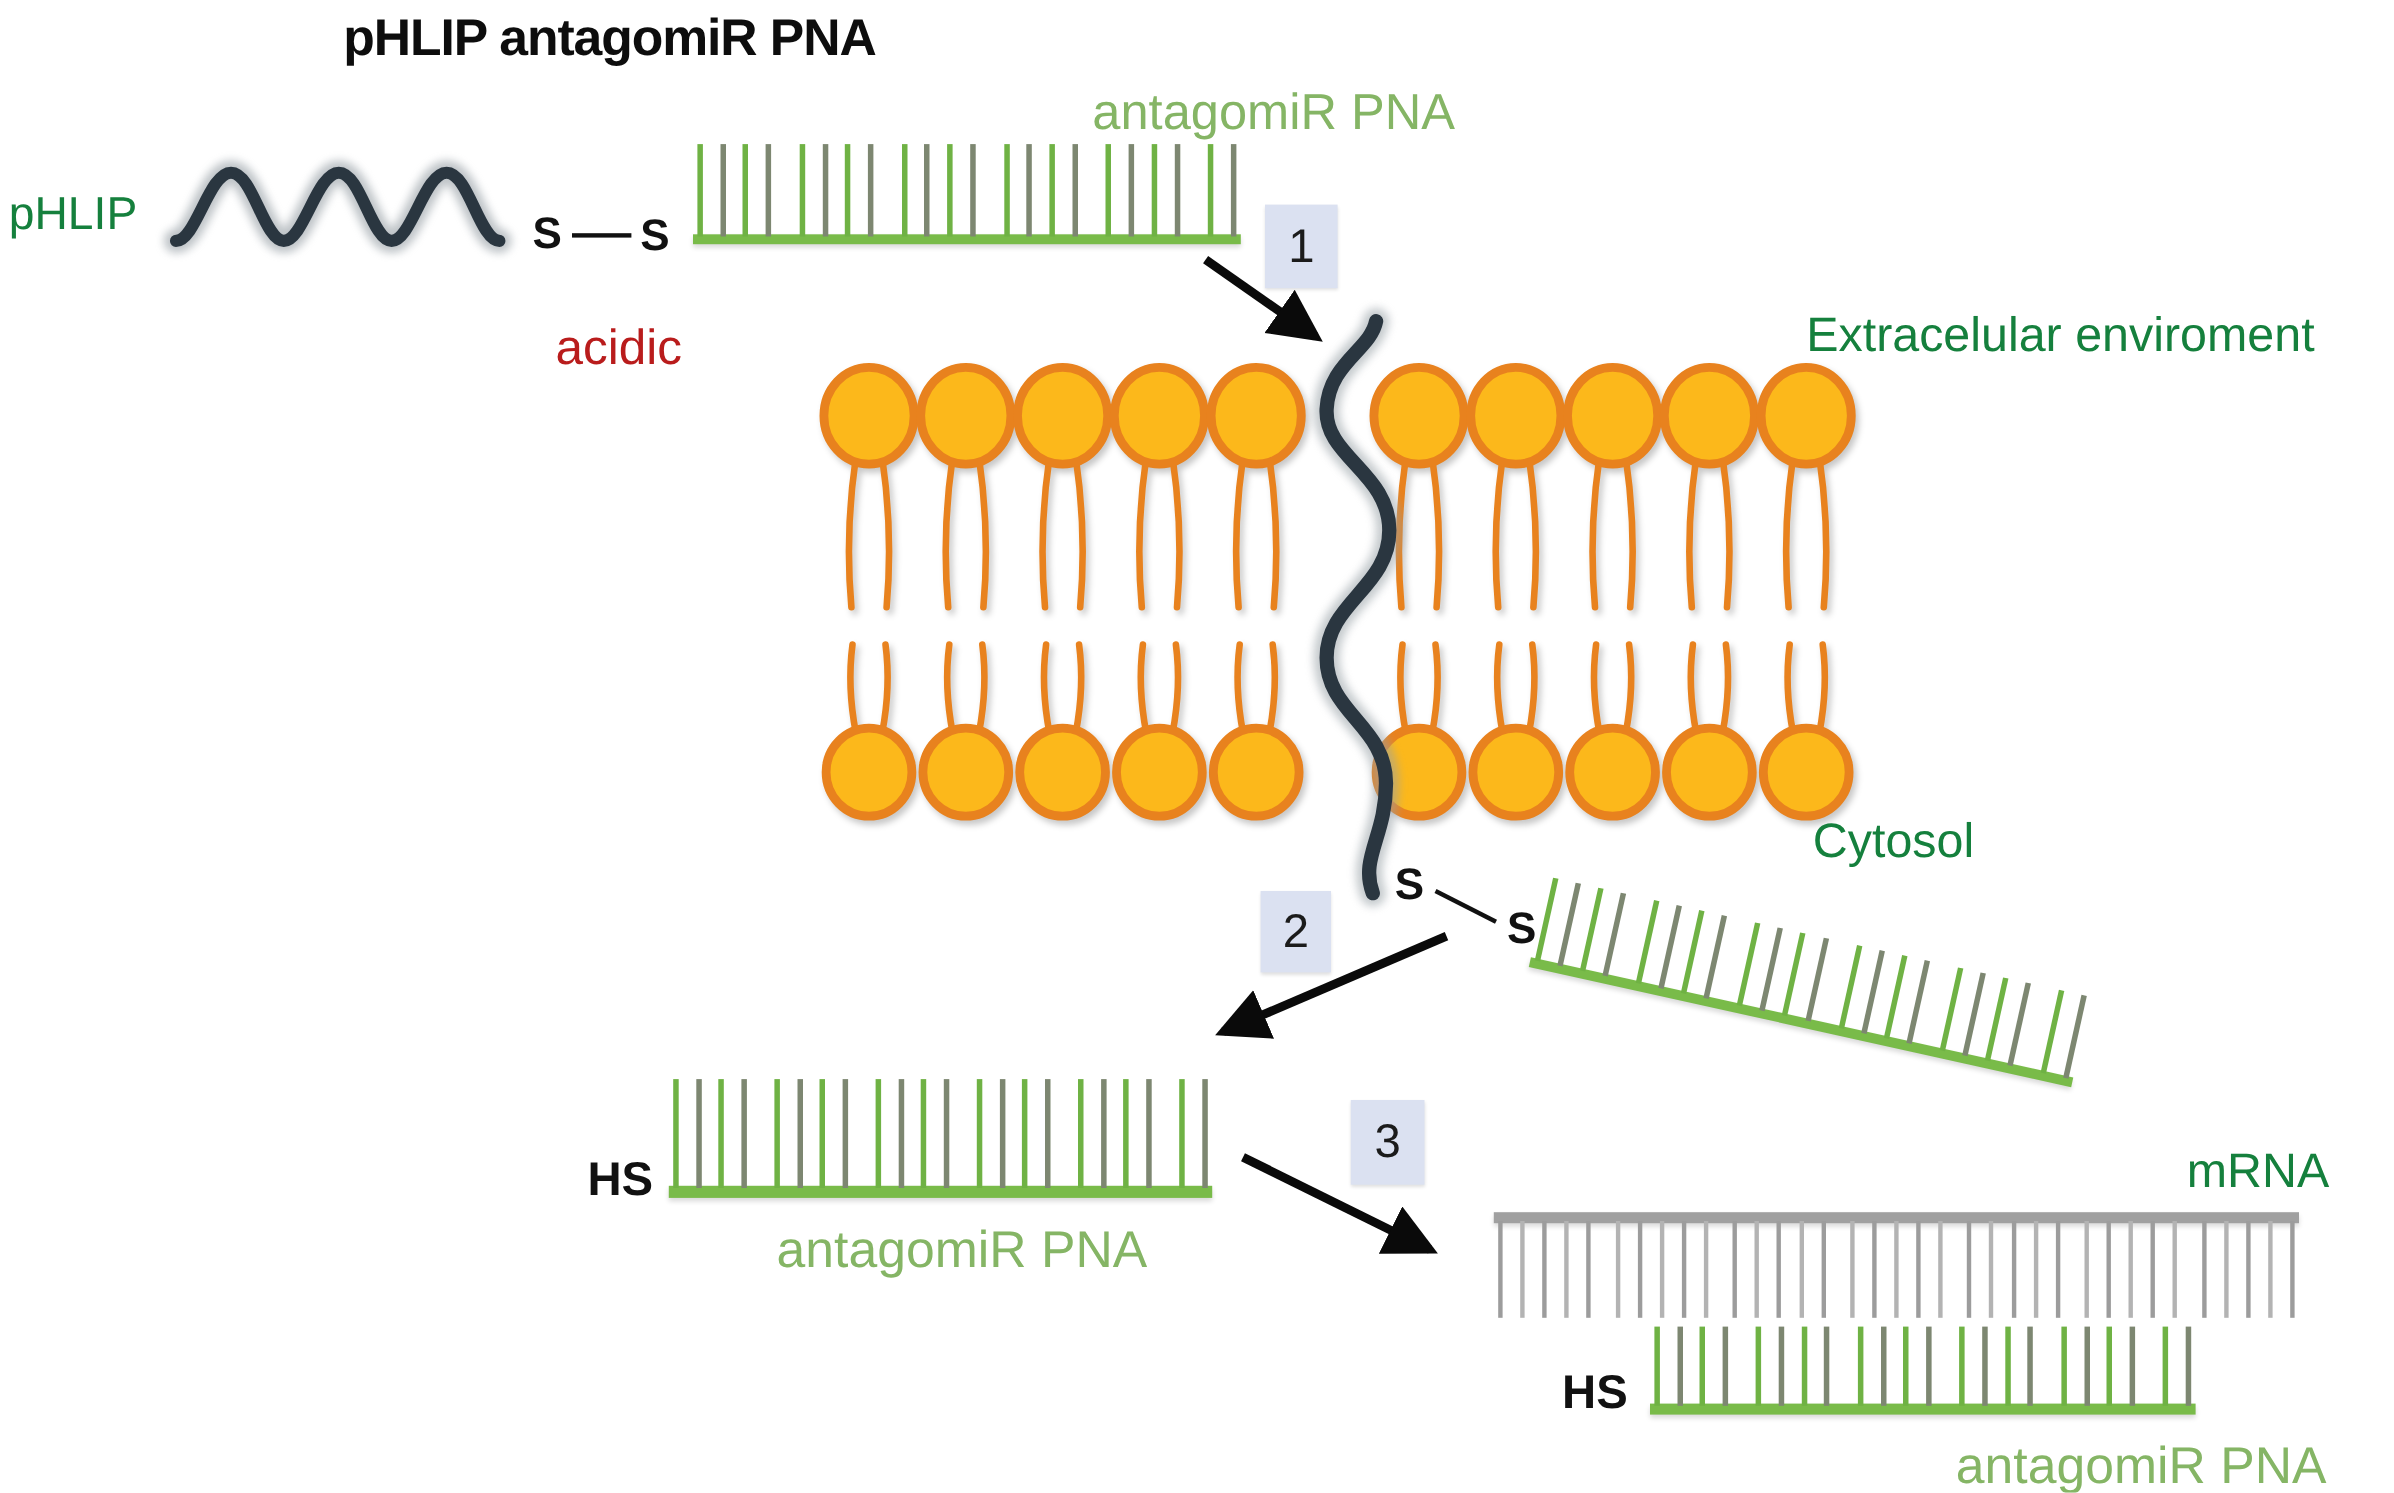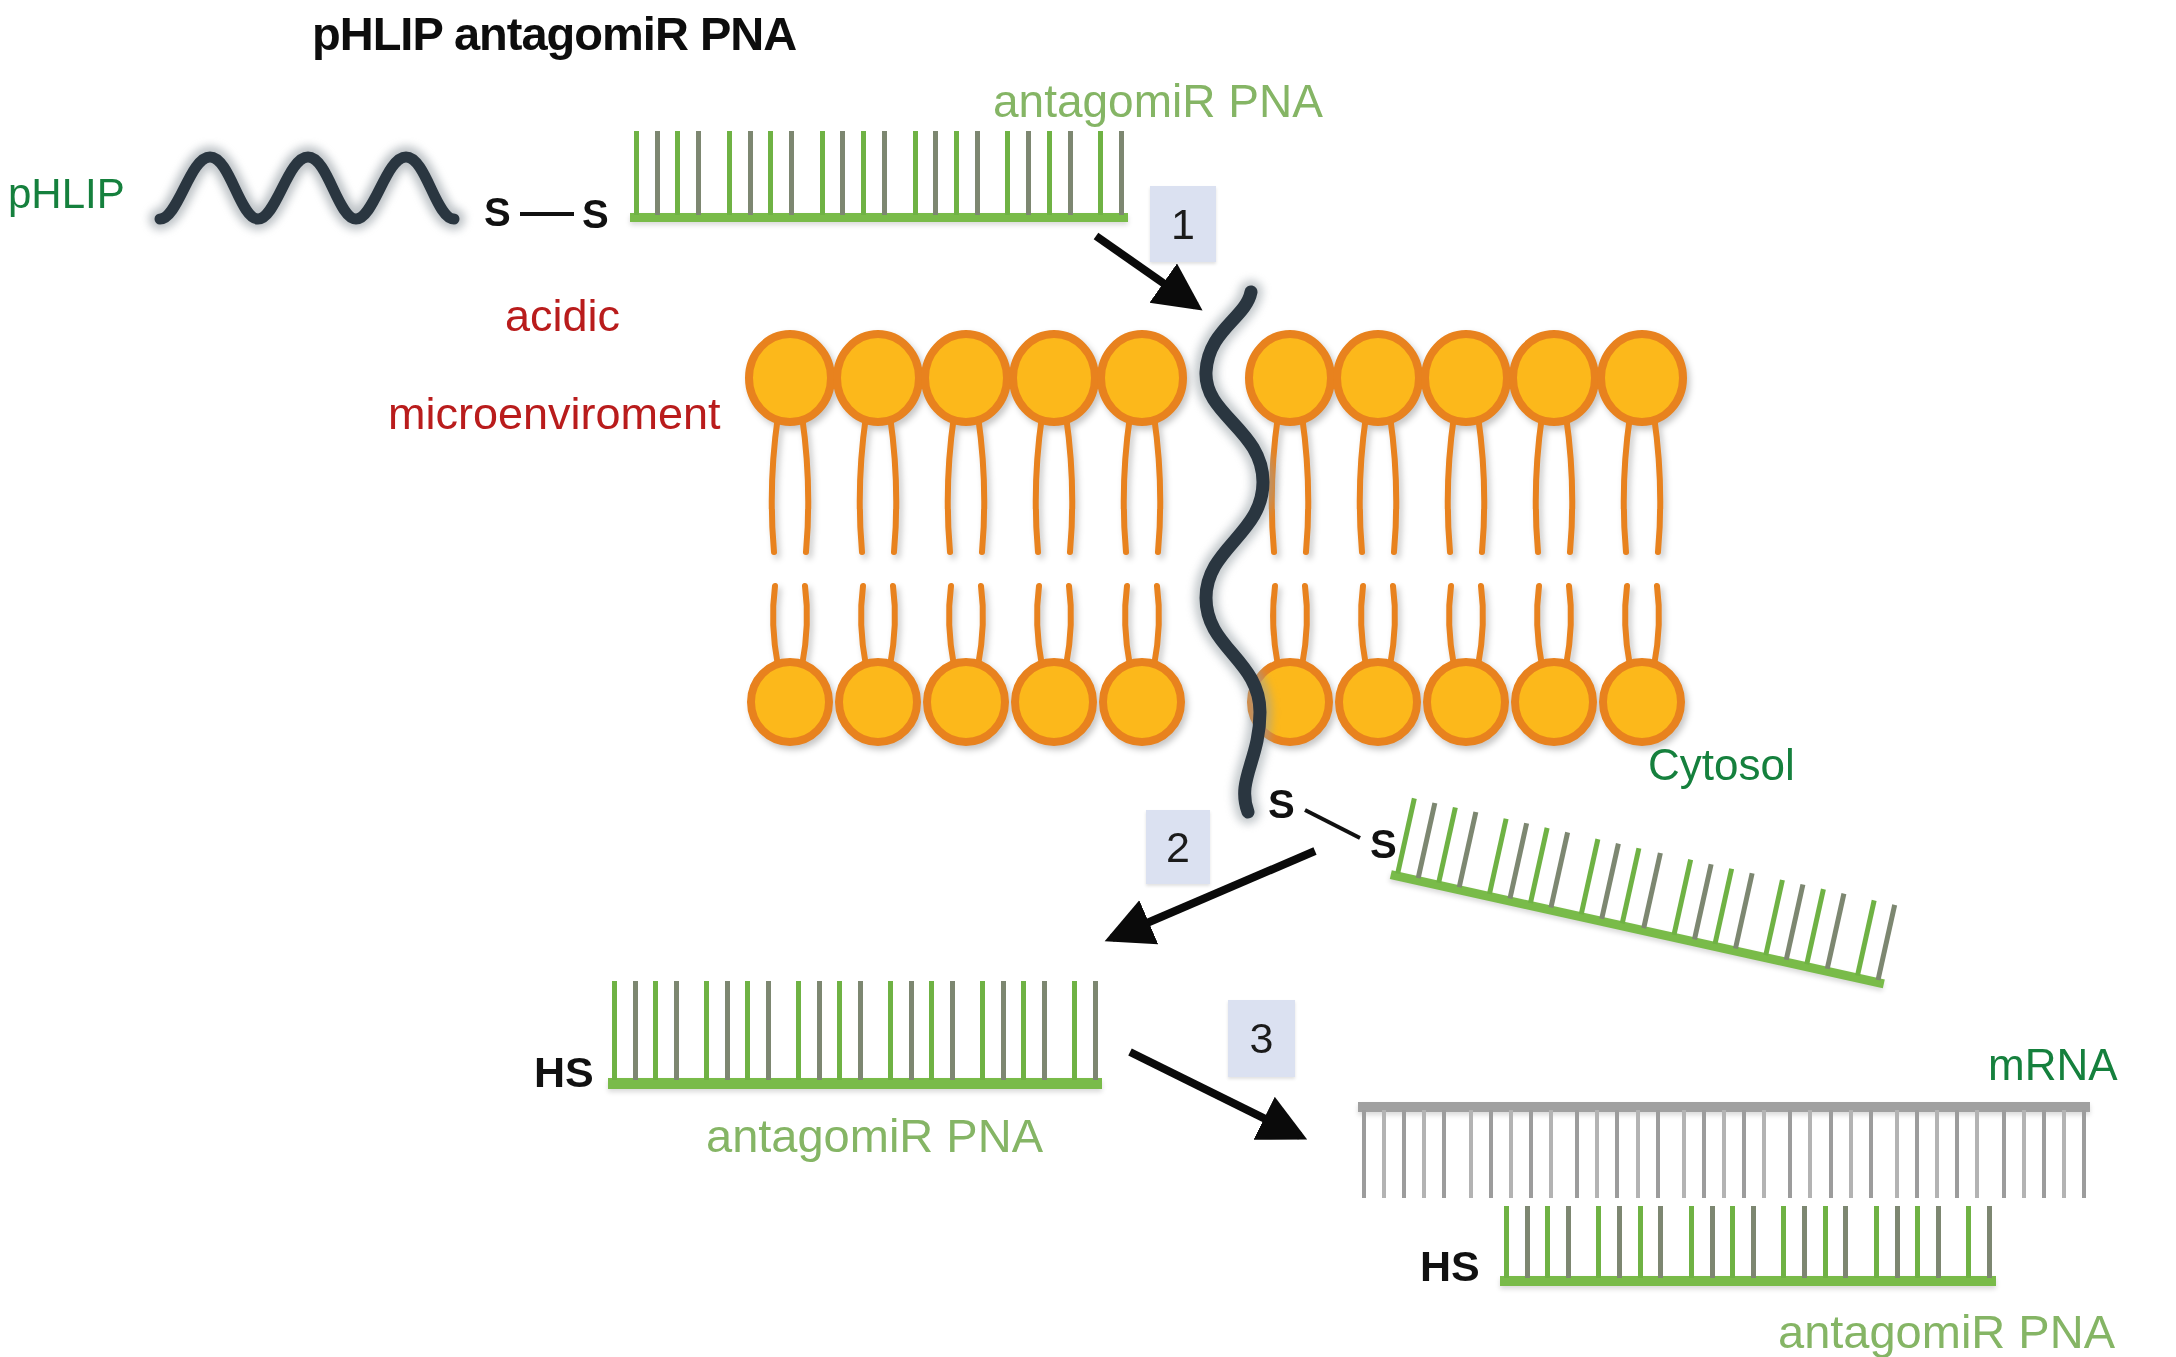--- a/index.html
+++ b/index.html
@@ -119,22 +119,22 @@
 
   <div class="lbl green-lbl" style="left:993px;top:74px;font-size:46px;">antagomiR PNA</div>
 
   <div class="lbl black-lbl" style="left:8px;top:170px;font-size:42px;">pHLIP</div>
 
   <div class="lbl s-lbl" style="left:484px;top:190px;">S</div>
   <div class="dash" style="left:520px;top:212px;width:54px;height:4px;"></div>
   <div class="lbl s-lbl" style="left:582px;top:192px;">S</div>
 
   <div class="lbl acidic" style="left:505px;top:290px;">acidic</div>
-  <div class="lbl acidic" style="left:388px;top:388px;">microenviroment</div>
-
+
+  <div class="lbl black-lbl" style="left:1642px;top:280px;">Extracelular enviroment</div>
 
   <div class="lbl black-lbl" style="left:1648px;top:740px;">Cytosol</div>
 
   <div class="lbl s-lbl" style="left:1268px;top:782px;">S</div>
   <div class="lbl s-lbl" style="left:1370px;top:822px;">S</div>
 
   <div class="badge" style="left:1150px;top:186px;width:66px;height:76px;">
     <span>1</span>
   </div>
   <div class="badge" style="left:1146px;top:810px;width:64px;height:74px;">

